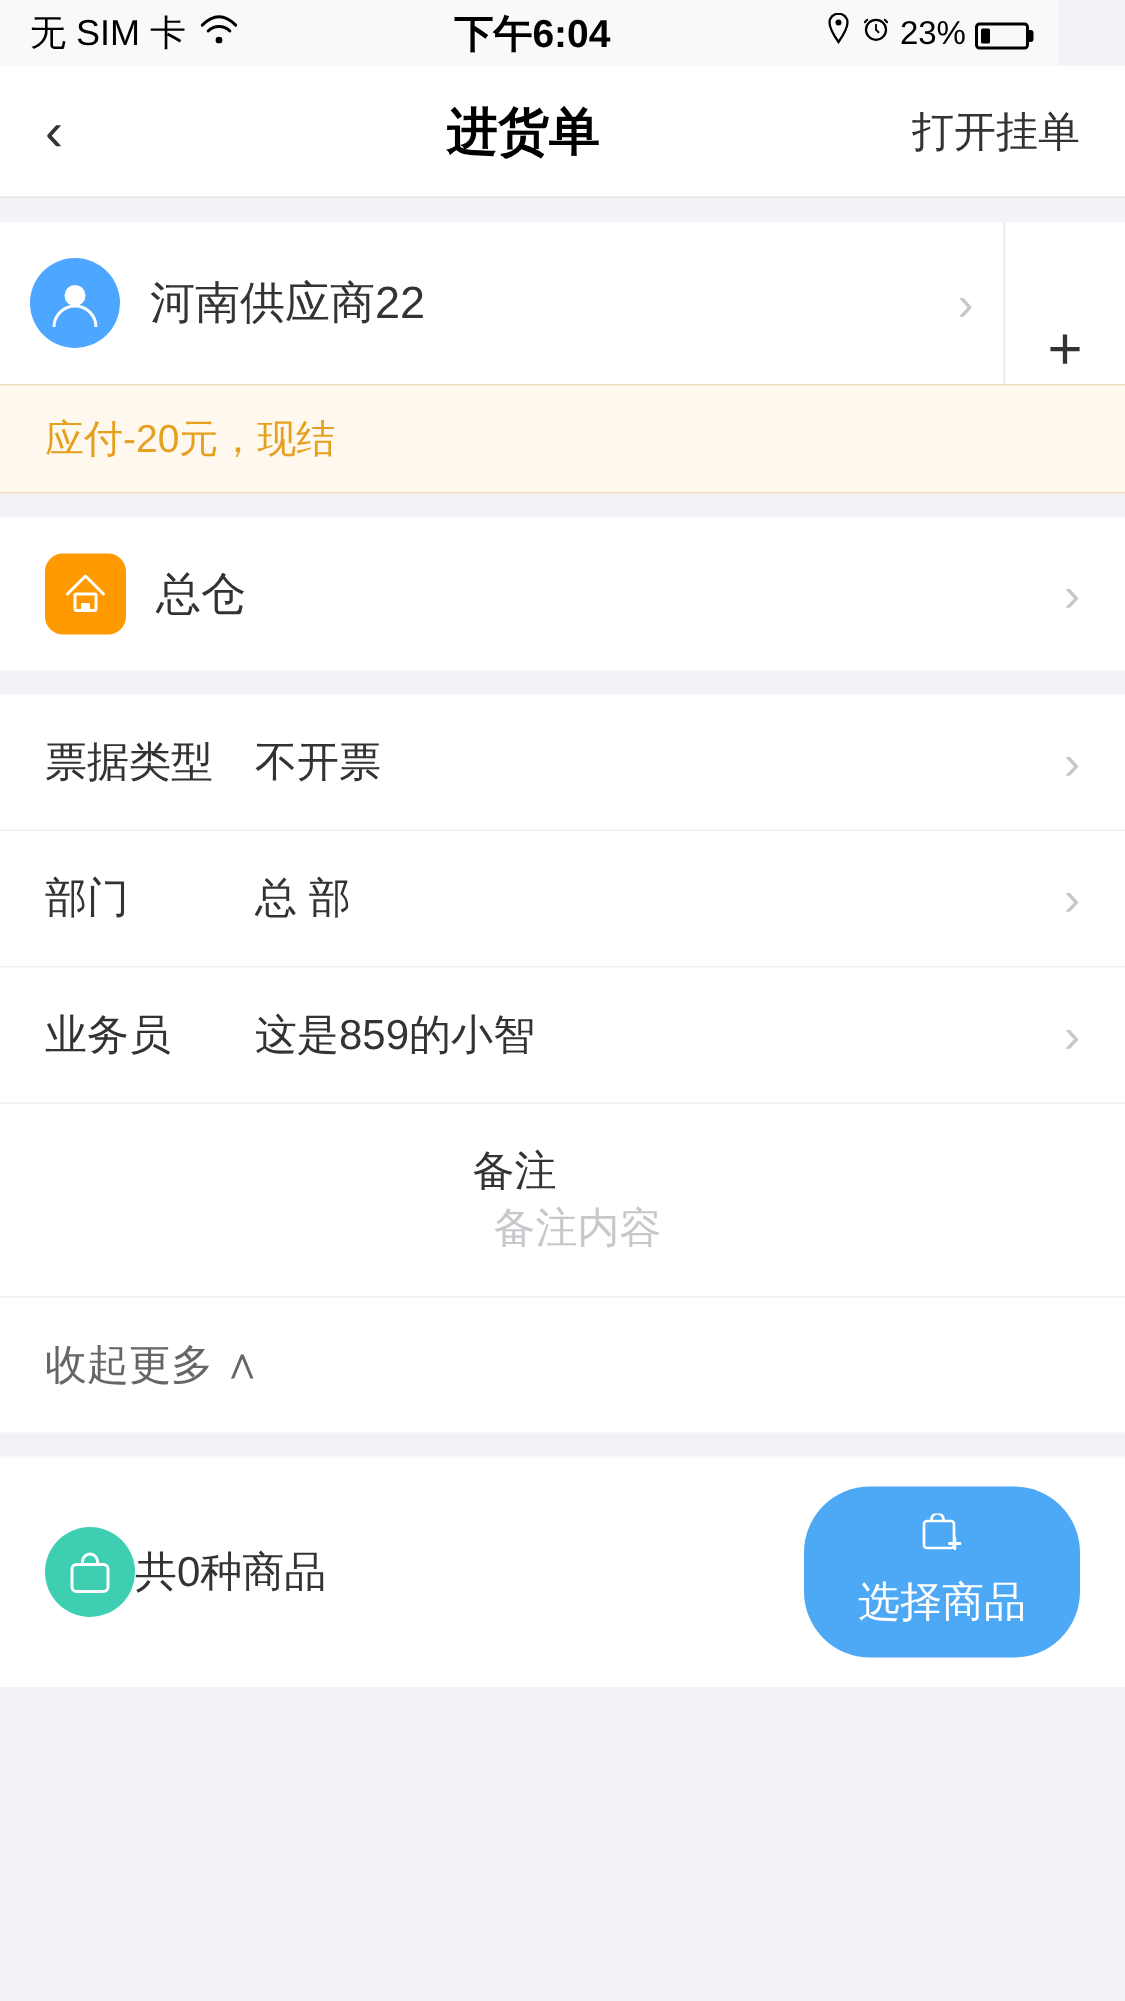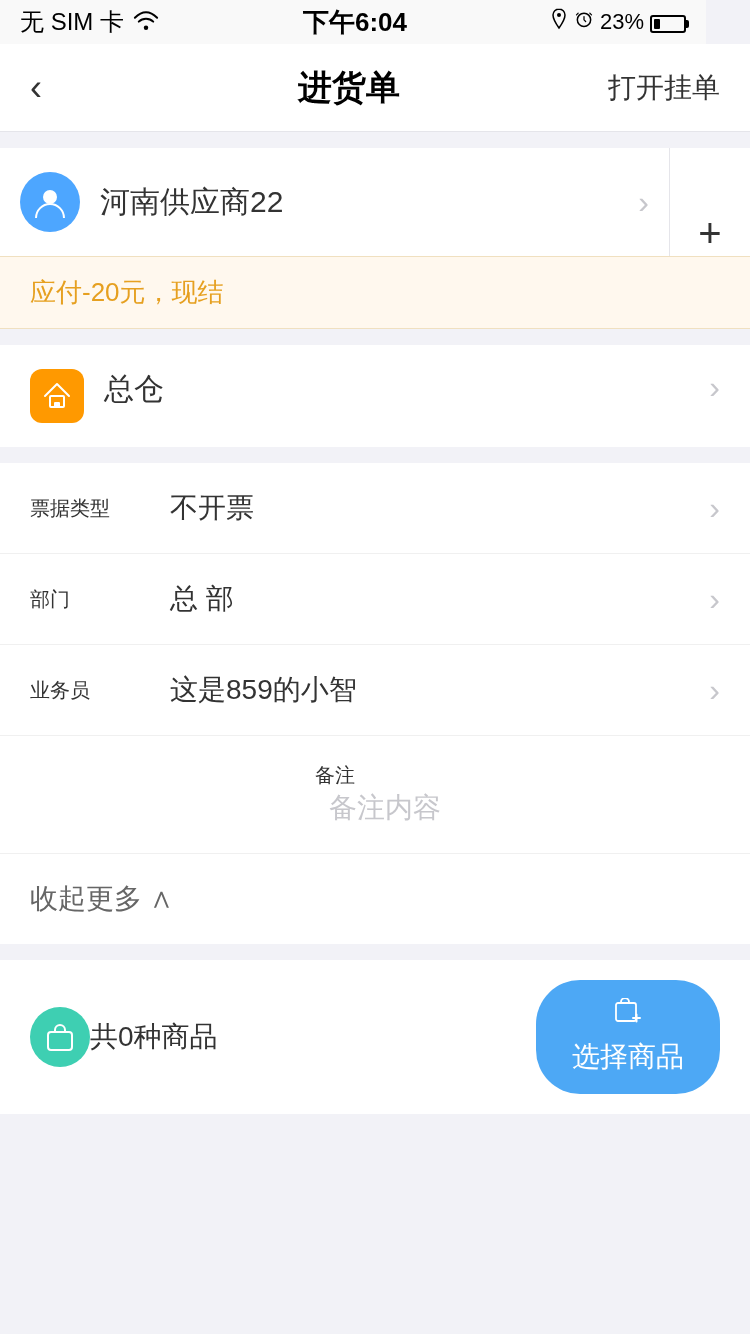--- a/index.html
+++ b/index.html
@@ -132,21 +132,21 @@
     .notice-text {
       font-size: 26px;
       color: #e6a020;
     }
 
     
     .warehouse-section {
       background: #fff;
       margin-top: 16px;
       display: flex;
-      align-items: flex-start;
+      align-items: center;
       padding: 24px 30px;
     }
     .warehouse-icon {
       width: 54px;
       height: 54px;
       border-radius: 12px;
       background: #ff9900;
       display: flex;
       align-items: center;
       justify-content: center;
@@ -170,21 +170,21 @@
       align-items: center;
       padding: 26px 30px;
       border-bottom: 1px solid #f0f0f0;
       min-height: 88px;
     }
     .form-row:last-child {
       border-bottom: none;
       flex-direction: column;
     }
     .form-label {
-      font-size: 20px;
+      font-size: 28px;
       color: #333;
       width: 120px;
       flex-shrink: 0;
     }
     .form-value {
       font-size: 28px;
       color: #333;
       flex: 1;
       margin-left: 20px;
     }

